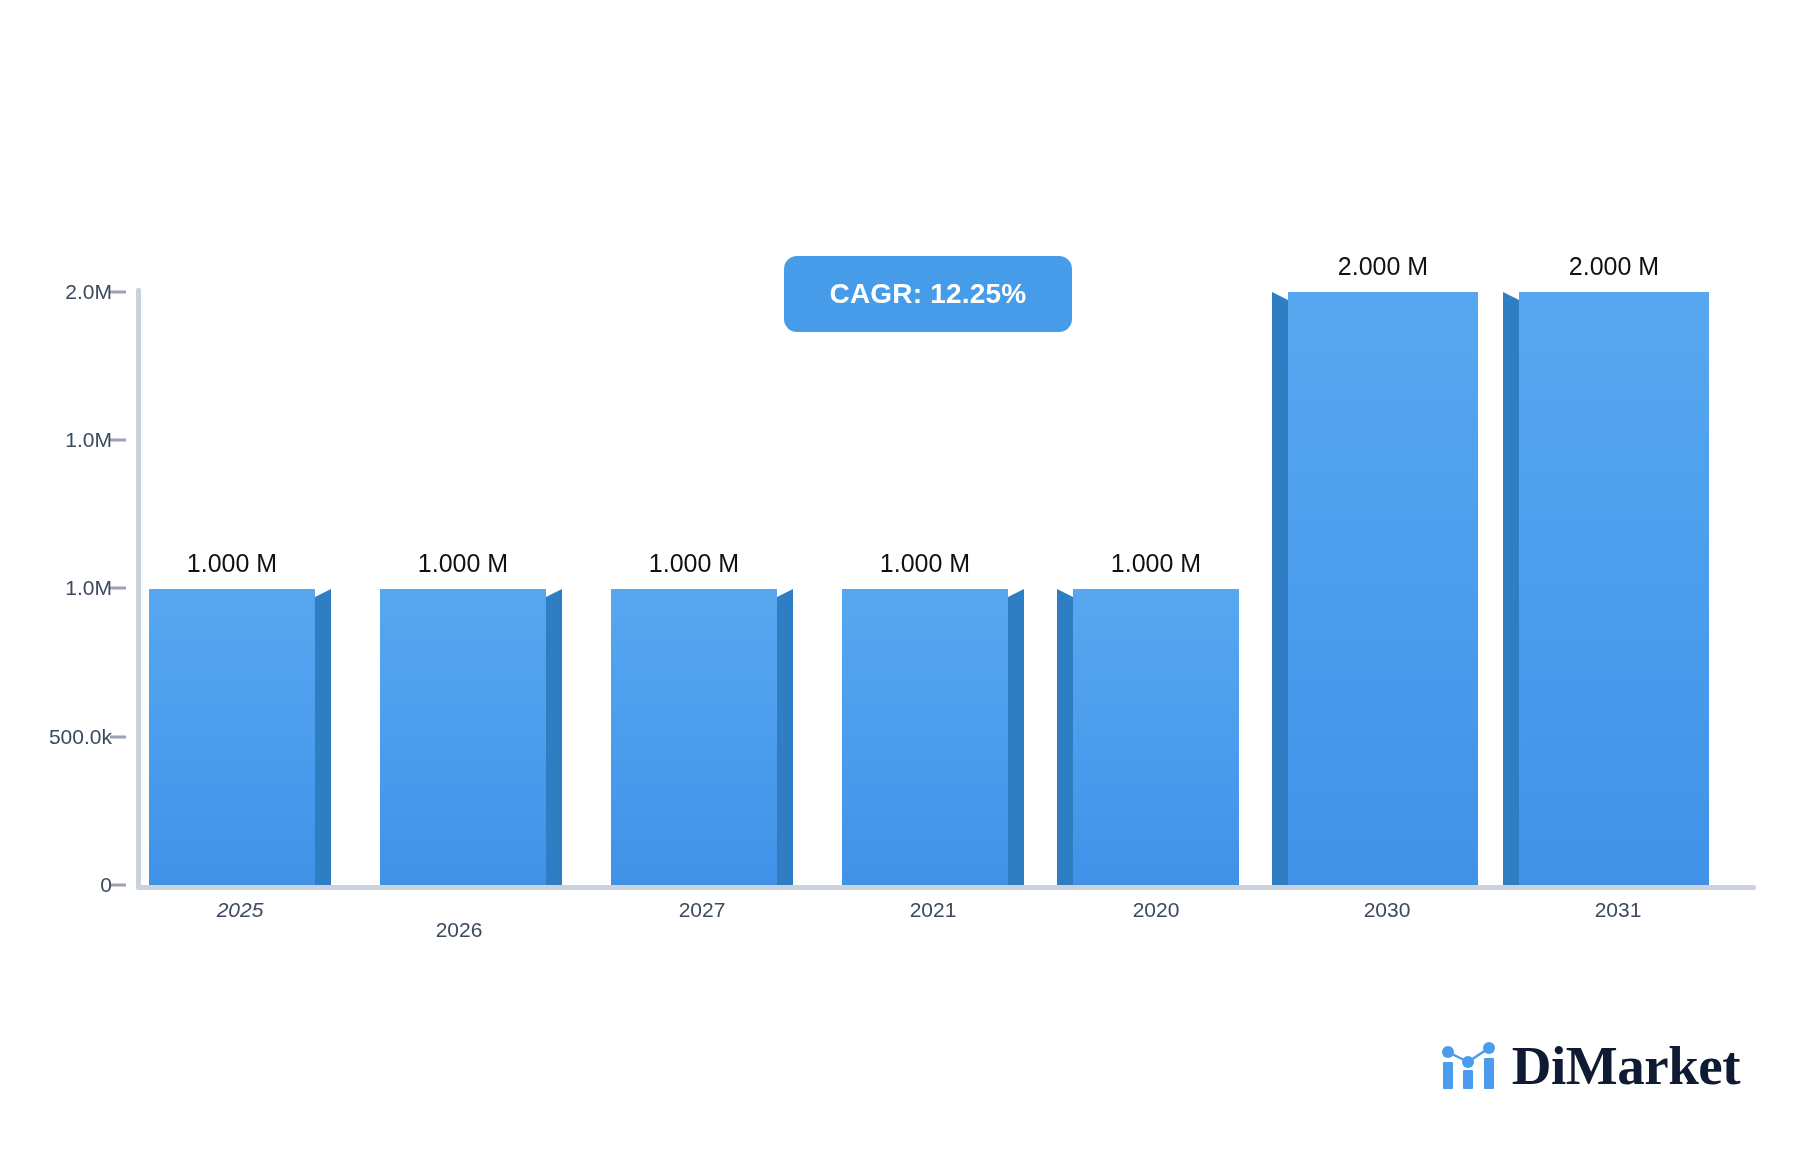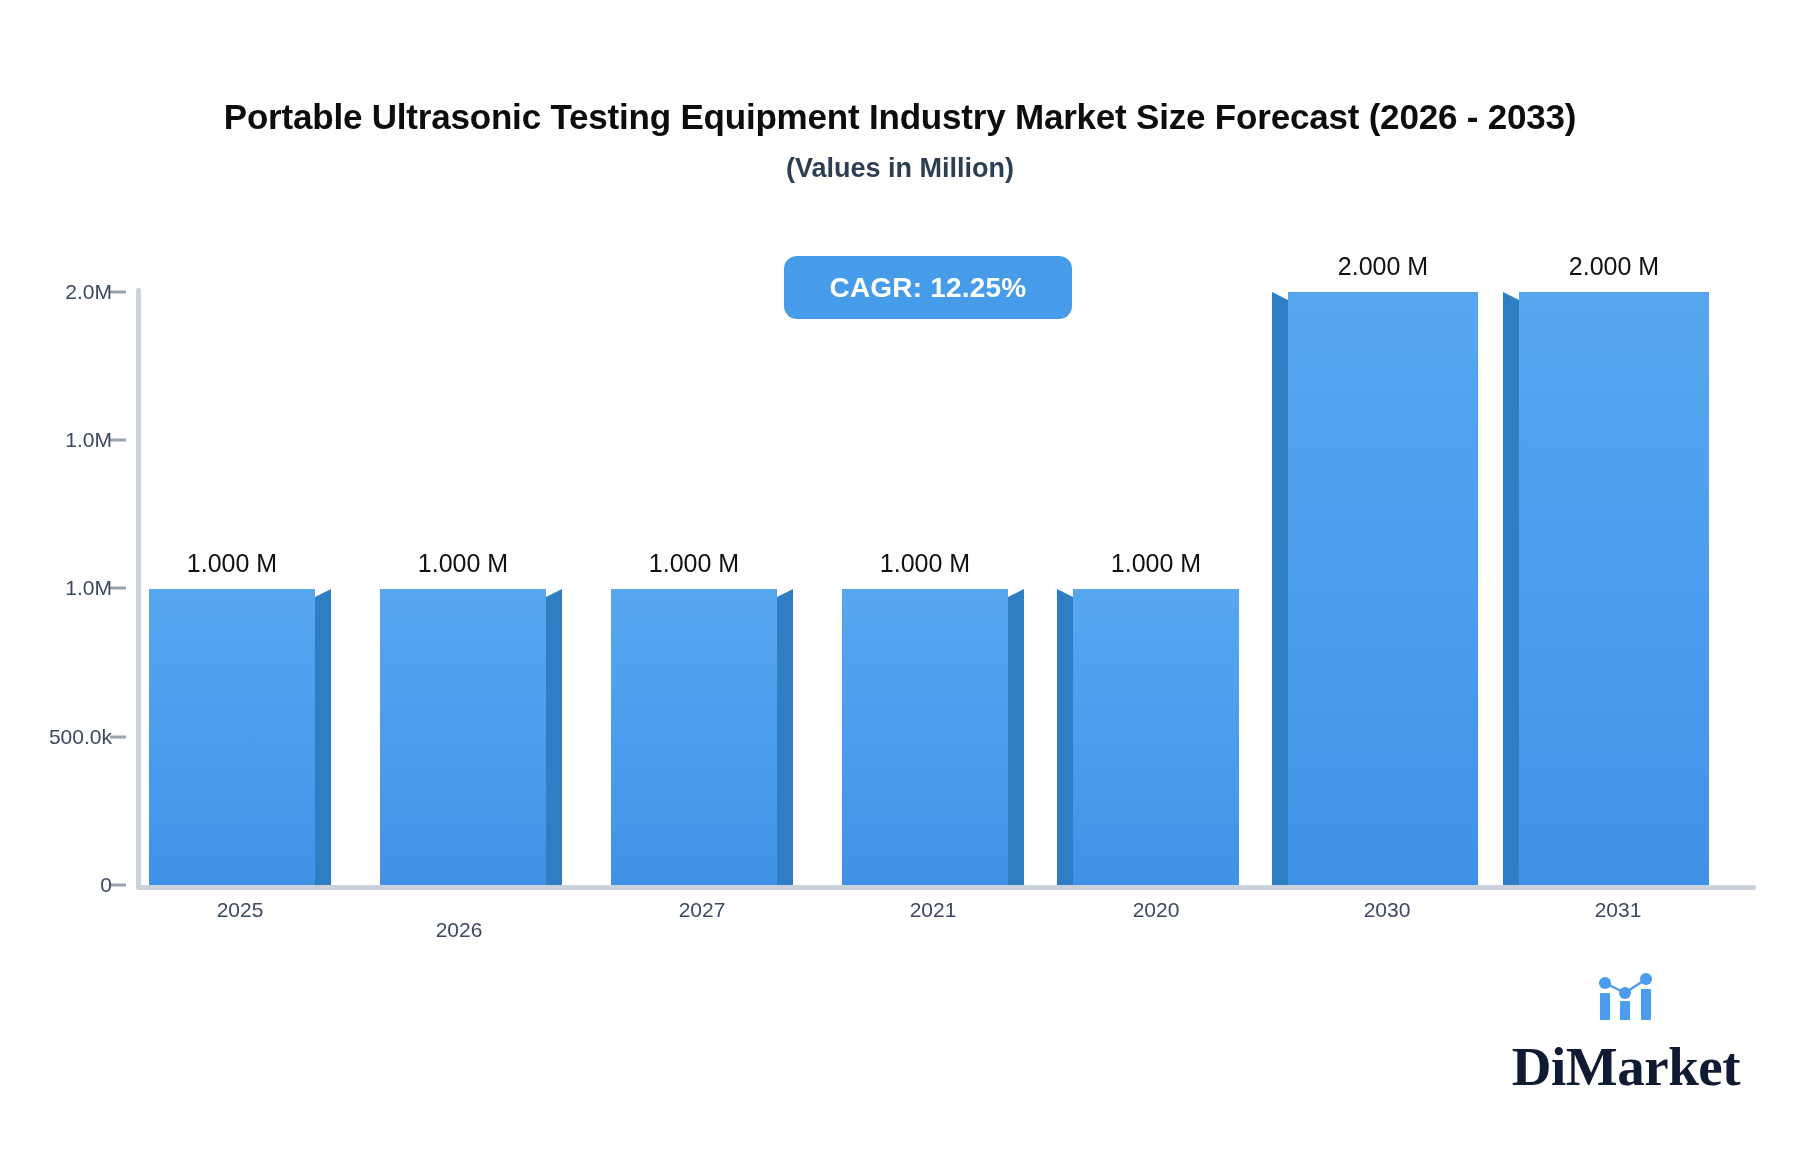--- a/index.html
+++ b/index.html
@@ -44,21 +44,21 @@
     color: #2d3e52;
     line-height: 1.2;
   }
 
   
   .cagr-badge {
     position: absolute;
     left: 784px;
     top: 256px;
     width: 288px;
-    height: 63px;
+    height: 76px;
     background: #469ce8;
     border-radius: 13px;
     display: flex;
     align-items: center;
     justify-content: center;
     box-sizing: border-box;
   }
   .cagr-badge .cagr-text {
     color: #ffffff;
     font-size: 28px;
@@ -162,43 +162,38 @@
   }
 
   
   .logo {
     position: absolute;
     right: 60px;
     bottom: 62px;
     display: flex;
     align-items: center;
     gap: 14px;
-    flex-direction: column;
   }
   .logo-mark {
     display: block;
   }
   .logo-text {
     font-family: "Liberation Serif", serif;
     font-size: 55px;
     font-weight: 700;
     color: #0f1a33;
     line-height: 1;
     letter-spacing: -0.5px;
   }
 </style>
 </head>
 <body>
 
 <div id="chart-root">
 
-  <div class="title-block">
-    <div class="chart-title">Portable Ultrasonic Testing Equipment Industry Market Size Forecast (2026 - 2033)</div>
-    <div class="chart-subtitle">(Values in Million)</div>
-  </div>
 
   <div class="cagr-badge">
     <span class="cagr-text">CAGR: 12.25%</span>
   </div>
 
   <div class="plot">
     <div class="axis-line-y"></div>
     <div class="axis-line-x"></div>
 
     <div class="ytick-mark" style="top:292px;"></div>
@@ -251,21 +246,21 @@
       <div class="bar-side left"></div>
       <div class="bar-value">2.000 M</div>
     </div>
 
     <div class="bar-group" style="left:1519px; top:292px; width:190px; height:593px;">
       <div class="bar-face"></div>
       <div class="bar-side left"></div>
       <div class="bar-value">2.000 M</div>
     </div>
 
-    <div class="xtick-label" style="left:240px;">2025</div>
+    <div class="xtick-label" style="left:240px;font-style:italic;">2025</div>
     <div class="xtick-label" style="left:459px;margin-top:20px;">2026</div>
     <div class="xtick-label" style="left:702px;">2027</div>
     <div class="xtick-label" style="left:933px;">2021</div>
     <div class="xtick-label" style="left:1156px;">2020</div>
     <div class="xtick-label" style="left:1387px;">2030</div>
     <div class="xtick-label" style="left:1618px;">2031</div>
   </div>
 
   <div class="logo">
     <span>

